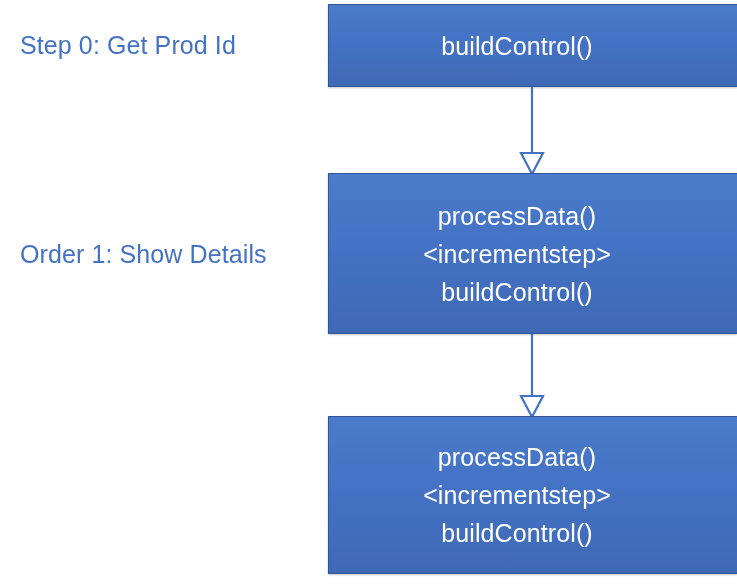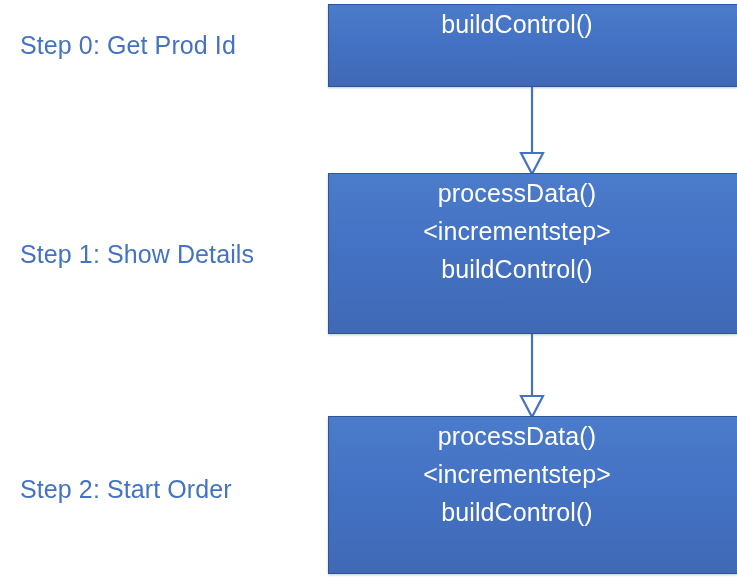--- a/index.html
+++ b/index.html
@@ -43,21 +43,21 @@
   .process-box {
     position: absolute;
     left: 328px;
     width: 409px;
     box-sizing: border-box;
     background: linear-gradient(180deg, #4B7BCB 0%, #4472C4 45%, #3F69B5 100%);
     border: 1px solid #2F5597;
     border-right: none;
     box-shadow: 0 1px 2px rgba(0,0,0,0.22);
     display: flex;
-    align-items: flex-start;
+    align-items: center;
     justify-content: center;
     text-align: center;
   }
   .box-text {
     color: #FFFFFF;
     font-family: "Liberation Sans", sans-serif;
     font-size: 25px;
     font-weight: 400;
     line-height: 38px;
     letter-spacing: 0.1px;
@@ -95,38 +95,37 @@
     </div>
   </div>
 
   <div class="connector" id="connector-0">
     <svg viewBox="0 0 54 87" preserveAspectRatio="none" aria-hidden="true">
       <line x1="27" y1="0" x2="27" y2="66" stroke="#4472C4" stroke-width="2.2"></line>
       <polygon points="27,87 16,66 38,66" fill="#FFFFFF" stroke="#4472C4" stroke-width="2.2" stroke-linejoin="miter"></polygon>
     </svg>
   </div>
 
-  <div class="step-label" id="label-step-1">Step 1: Show Details</div>
+  <div class="step-label" id="label-step-1">Order 1: Show Details</div>
 
   <div class="process-box" id="box-1">
     <div class="box-text">
       <span class="line">processData()</span>
       <span class="line">&lt;incrementstep&gt;</span>
       <span class="line">buildControl()</span>
     </div>
   </div>
 
   <div class="connector" id="connector-1">
     <svg viewBox="0 0 54 83" preserveAspectRatio="none" aria-hidden="true">
       <line x1="27" y1="0" x2="27" y2="62" stroke="#4472C4" stroke-width="2.2"></line>
       <polygon points="27,83 16,62 38,62" fill="#FFFFFF" stroke="#4472C4" stroke-width="2.2" stroke-linejoin="miter"></polygon>
     </svg>
   </div>
 
-  <div class="step-label" id="label-step-2">Step 2: Start Order</div>
 
   <div class="process-box" id="box-2">
     <div class="box-text">
       <span class="line">processData()</span>
       <span class="line">&lt;incrementstep&gt;</span>
       <span class="line">buildControl()</span>
     </div>
   </div>
 
 </div>

